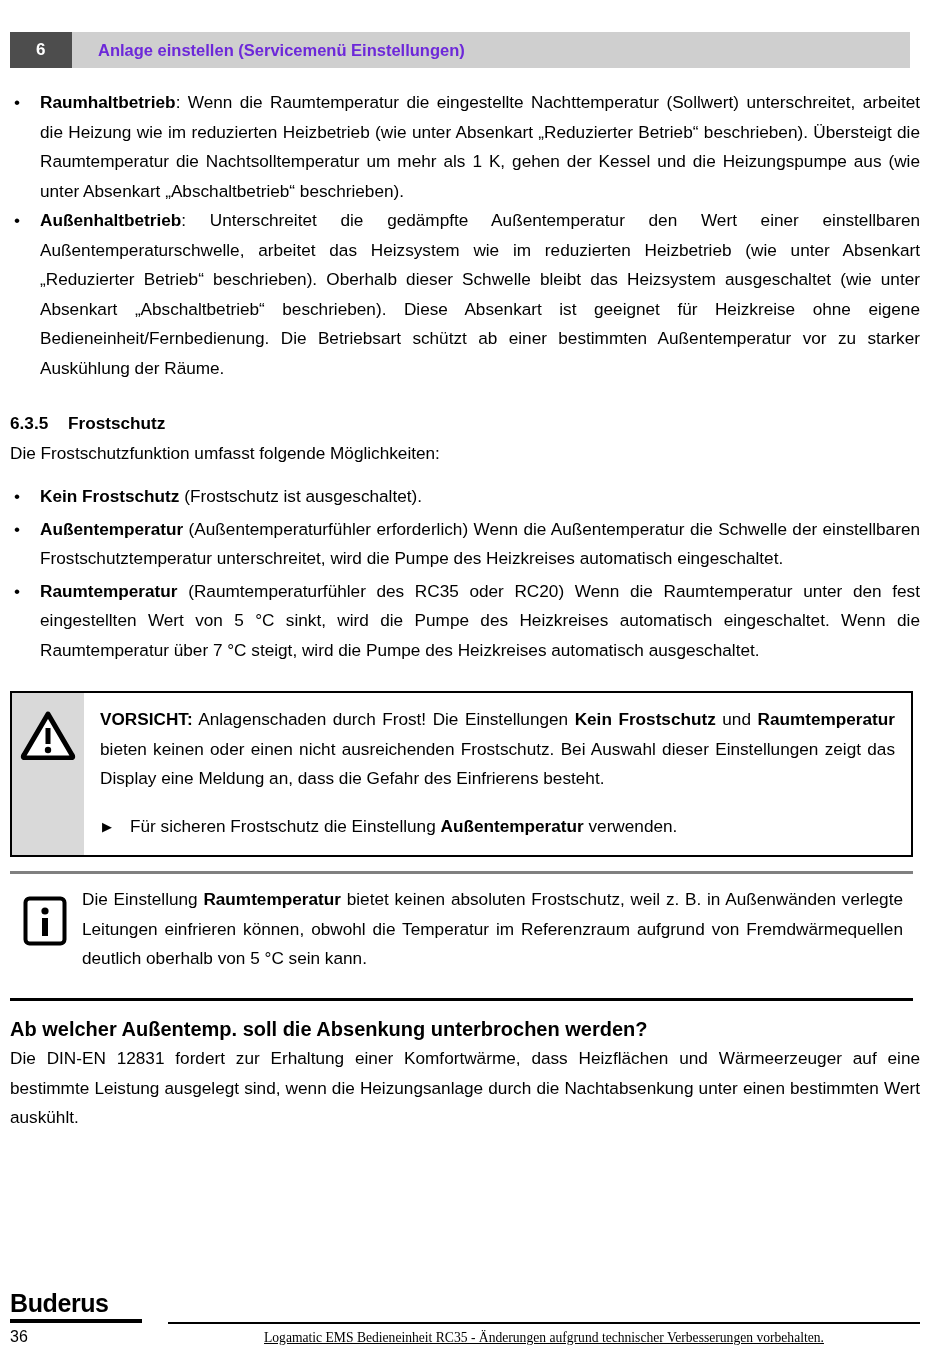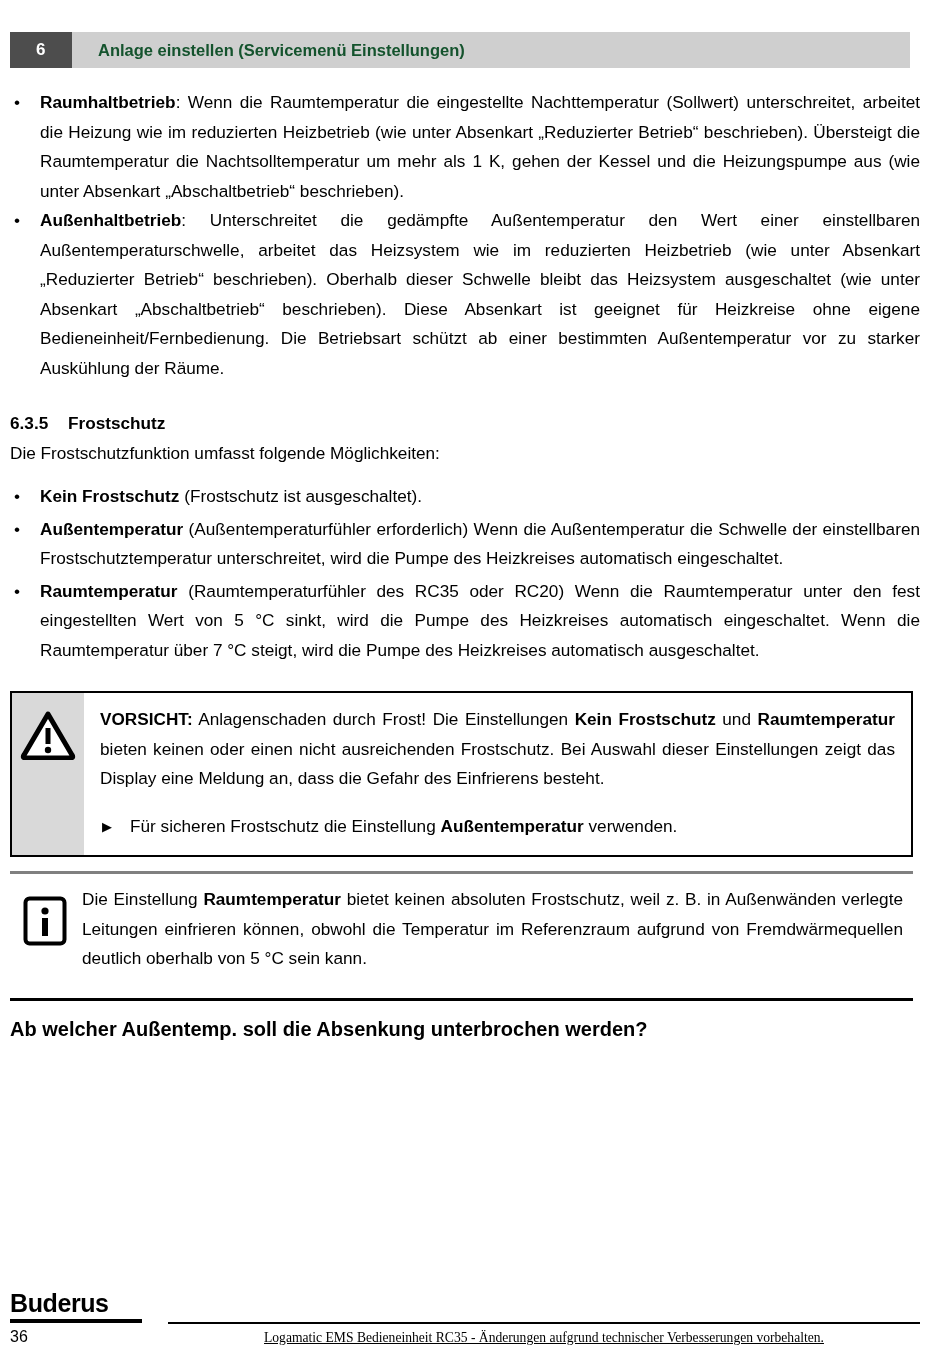--- a/index.html
+++ b/index.html
@@ -45,21 +45,21 @@
     justify-content: center;
     letter-spacing: 0.5px;
   }
   .header-title {
     flex: 1;
     display: flex;
     align-items: center;
     padding-left: 26px;
     font-weight: bold;
     font-size: 16.5px;
-    color: #14532d;
+    color: #6d28d9;
   }
 
   
   .content {
     position: absolute;
     left: 10px;
     top: 88px;
     width: 910px;
   }
 
@@ -342,20 +342,21 @@
         <div class="info-body">
           <p class="info-text"><span>Die Einstellung </span><span class="b">Raumtemperatur</span><span> bietet keinen absoluten Frostschutz, weil z. B. in Außenwänden verlegte Leitungen einfrieren können, obwohl die Temperatur im Referenzraum aufgrund von Fremdwärmequellen deutlich oberhalb von 5 °C sein kann.</span></p>
         </div>
       </div>
       <div class="rule-dark"></div>
     </div>
 
     <div class="spacer-md"></div>
 
     <div class="qa-heading">Ab welcher Außentemp. soll die Absenkung unterbrochen werden?</div>
+    <div class="para">Die DIN-EN 12831 fordert zur Erhaltung einer Komfortwärme, dass Heizflächen und Wärmeerzeuger auf eine bestimmte Leistung ausgelegt sind, wenn die Heizungsanlage durch die Nachtabsenkung unter einen bestimmten Wert auskühlt.</div>
 
   </div>
 
   <div class="footer">
     <div class="footer-logo-row">
       <div class="footer-logo">Buderus</div>
       <div class="footer-logo-underline"></div>
       <div class="footer-rule"></div>
     </div>
     <div class="footer-bottom-row">

